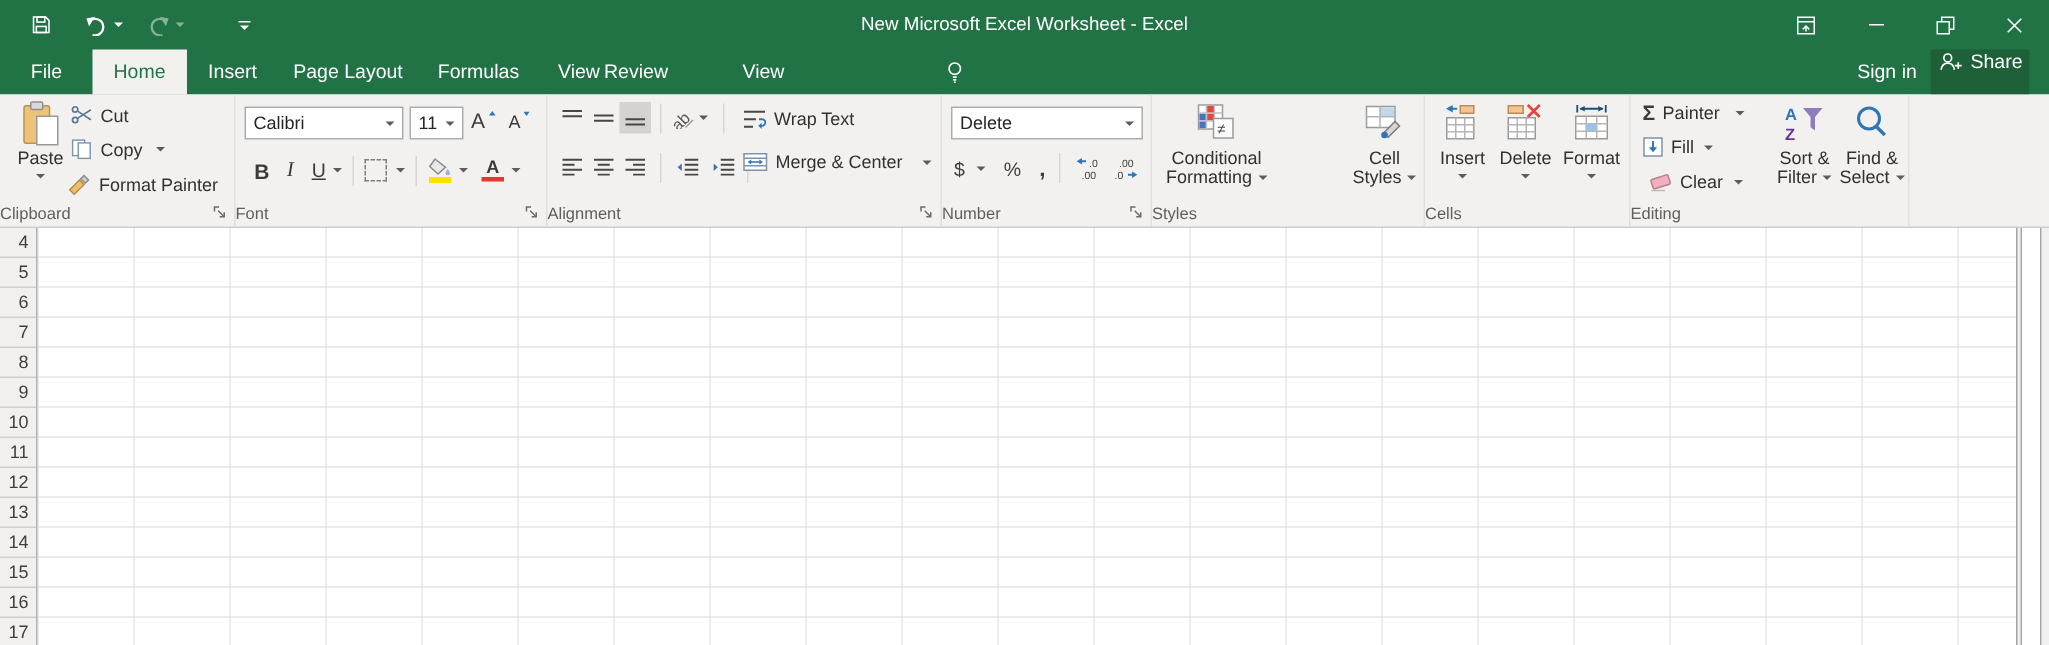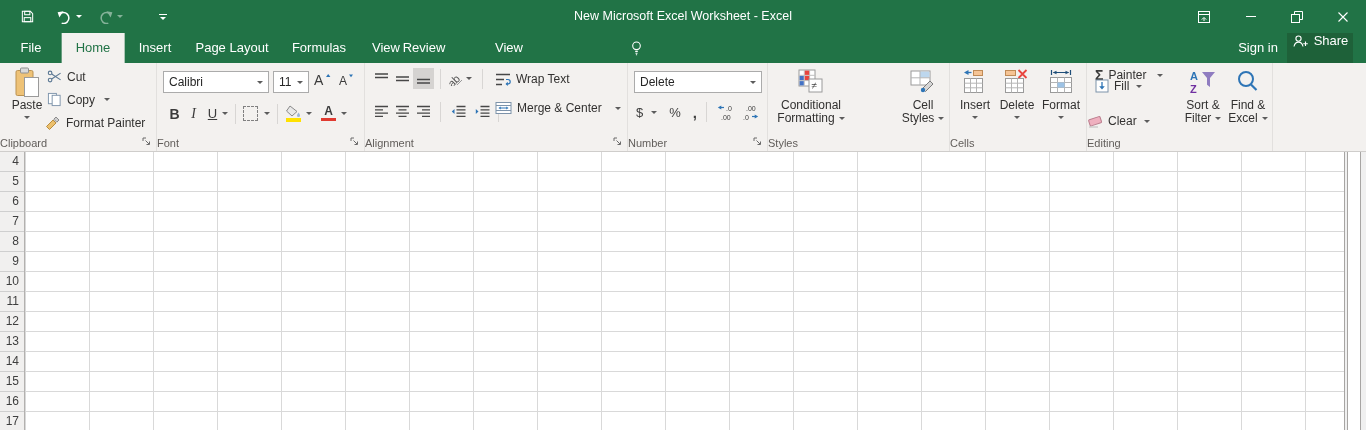--- a/index.html
+++ b/index.html
@@ -432,30 +432,30 @@
       </div>
       <div class="glabel">Cells</div>
     </div>
 
     <div class="grp" style="left:1087px;width:186px">
       <div class="sbtn" style="left:8px;top:5px">
         <span style="font-size:14px;font-weight:bold;color:#3b3b3b;line-height:14px">Σ</span>
         <span>Painter</span>
         <span class="arrow" style="margin-left:6px"></span>
       </div>
-      <div class="sbtn" style="left:8px;top:16px">
+      <div class="sbtn" style="left:8px;top:28px">
         <svg width="14" height="14" viewBox="0 0 14 14">
             <rect x="1" y="1" width="12" height="12" fill="#fff" stroke="#7d93aa"></rect>
             <path d="M7 3v5" stroke="#2e75b6" stroke-width="1.3"></path>
             <path d="M4.2 7.2L7 10.5l2.8-3.3z" fill="#2e75b6"></path>
           </svg>
         <span>Fill</span>
         <span class="arrow" style="margin-left:2px"></span>
       </div>
-      <div class="sbtn" style="left:0;top:51px">
+      <div class="sbtn" style="left:12px;top:51px">
         <svg width="16" height="13" viewBox="0 0 16 13">
             <g transform="rotate(-18 8 6)">
               <rect x="2" y="3" width="12" height="6.5" rx="1" fill="#efb0bf" stroke="#bb7e8e"></rect>
             </g>
             <path d="M2 12h9" stroke="#bbb"></path>
           </svg>
         <span>Clear</span>
         <span class="arrow" style="margin-left:2px"></span>
       </div>
       <div class="big" style="left:92px;width:48px">
@@ -474,21 +474,21 @@
       </div>
       <div class="big" style="left:138px;width:46px">
         <div class="ic">
           <svg width="26" height="26" viewBox="0 0 26 26">
               <circle cx="11" cy="10" r="7" fill="none" stroke="#2e75b6" stroke-width="2"></circle>
               <path d="M16 15.5l5.5 5.5" stroke="#2e75b6" stroke-width="2.2"></path>
             </svg>
         </div>
         <span>Find &amp;</span>
         <span class="l2">
-            <span>Excel</span>
+            <span>Select</span>
             <span class="arrow"></span>
           </span>
       </div>
       <div class="glabel">Editing</div>
     </div>
   </div>
 
   <div id="grid">
     <div id="cells"></div>
     <div id="rowhdrs">

